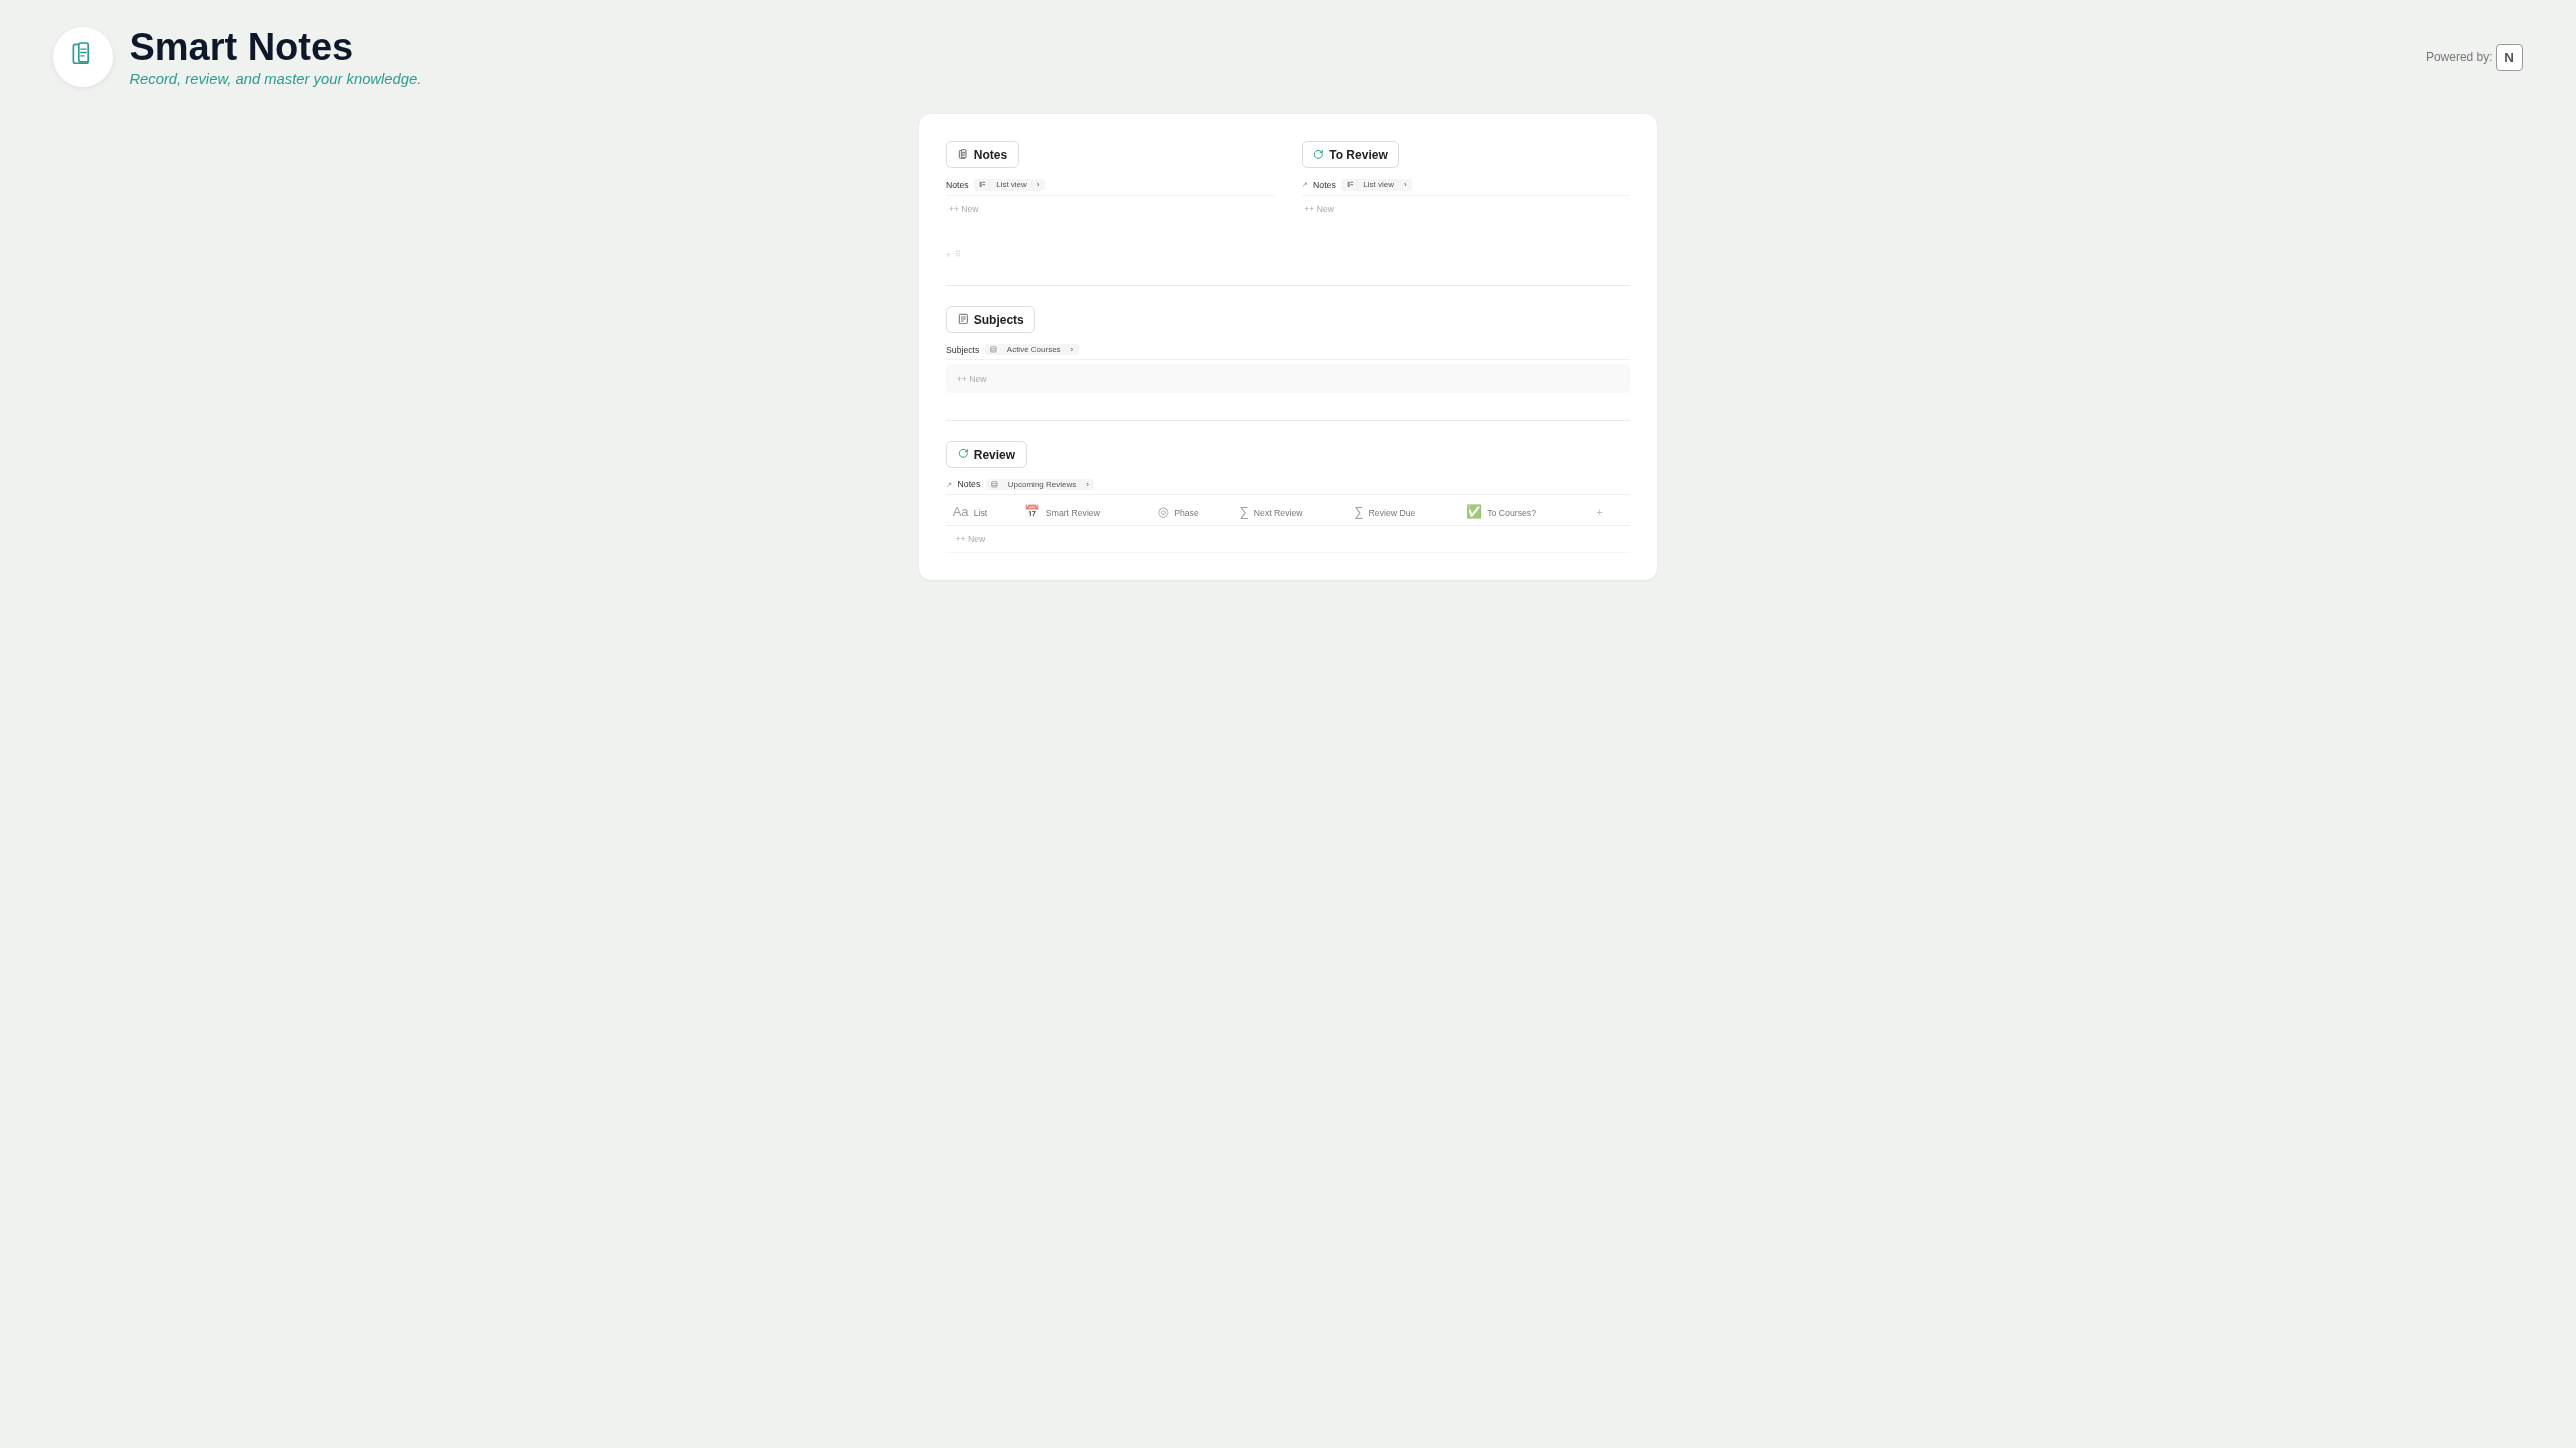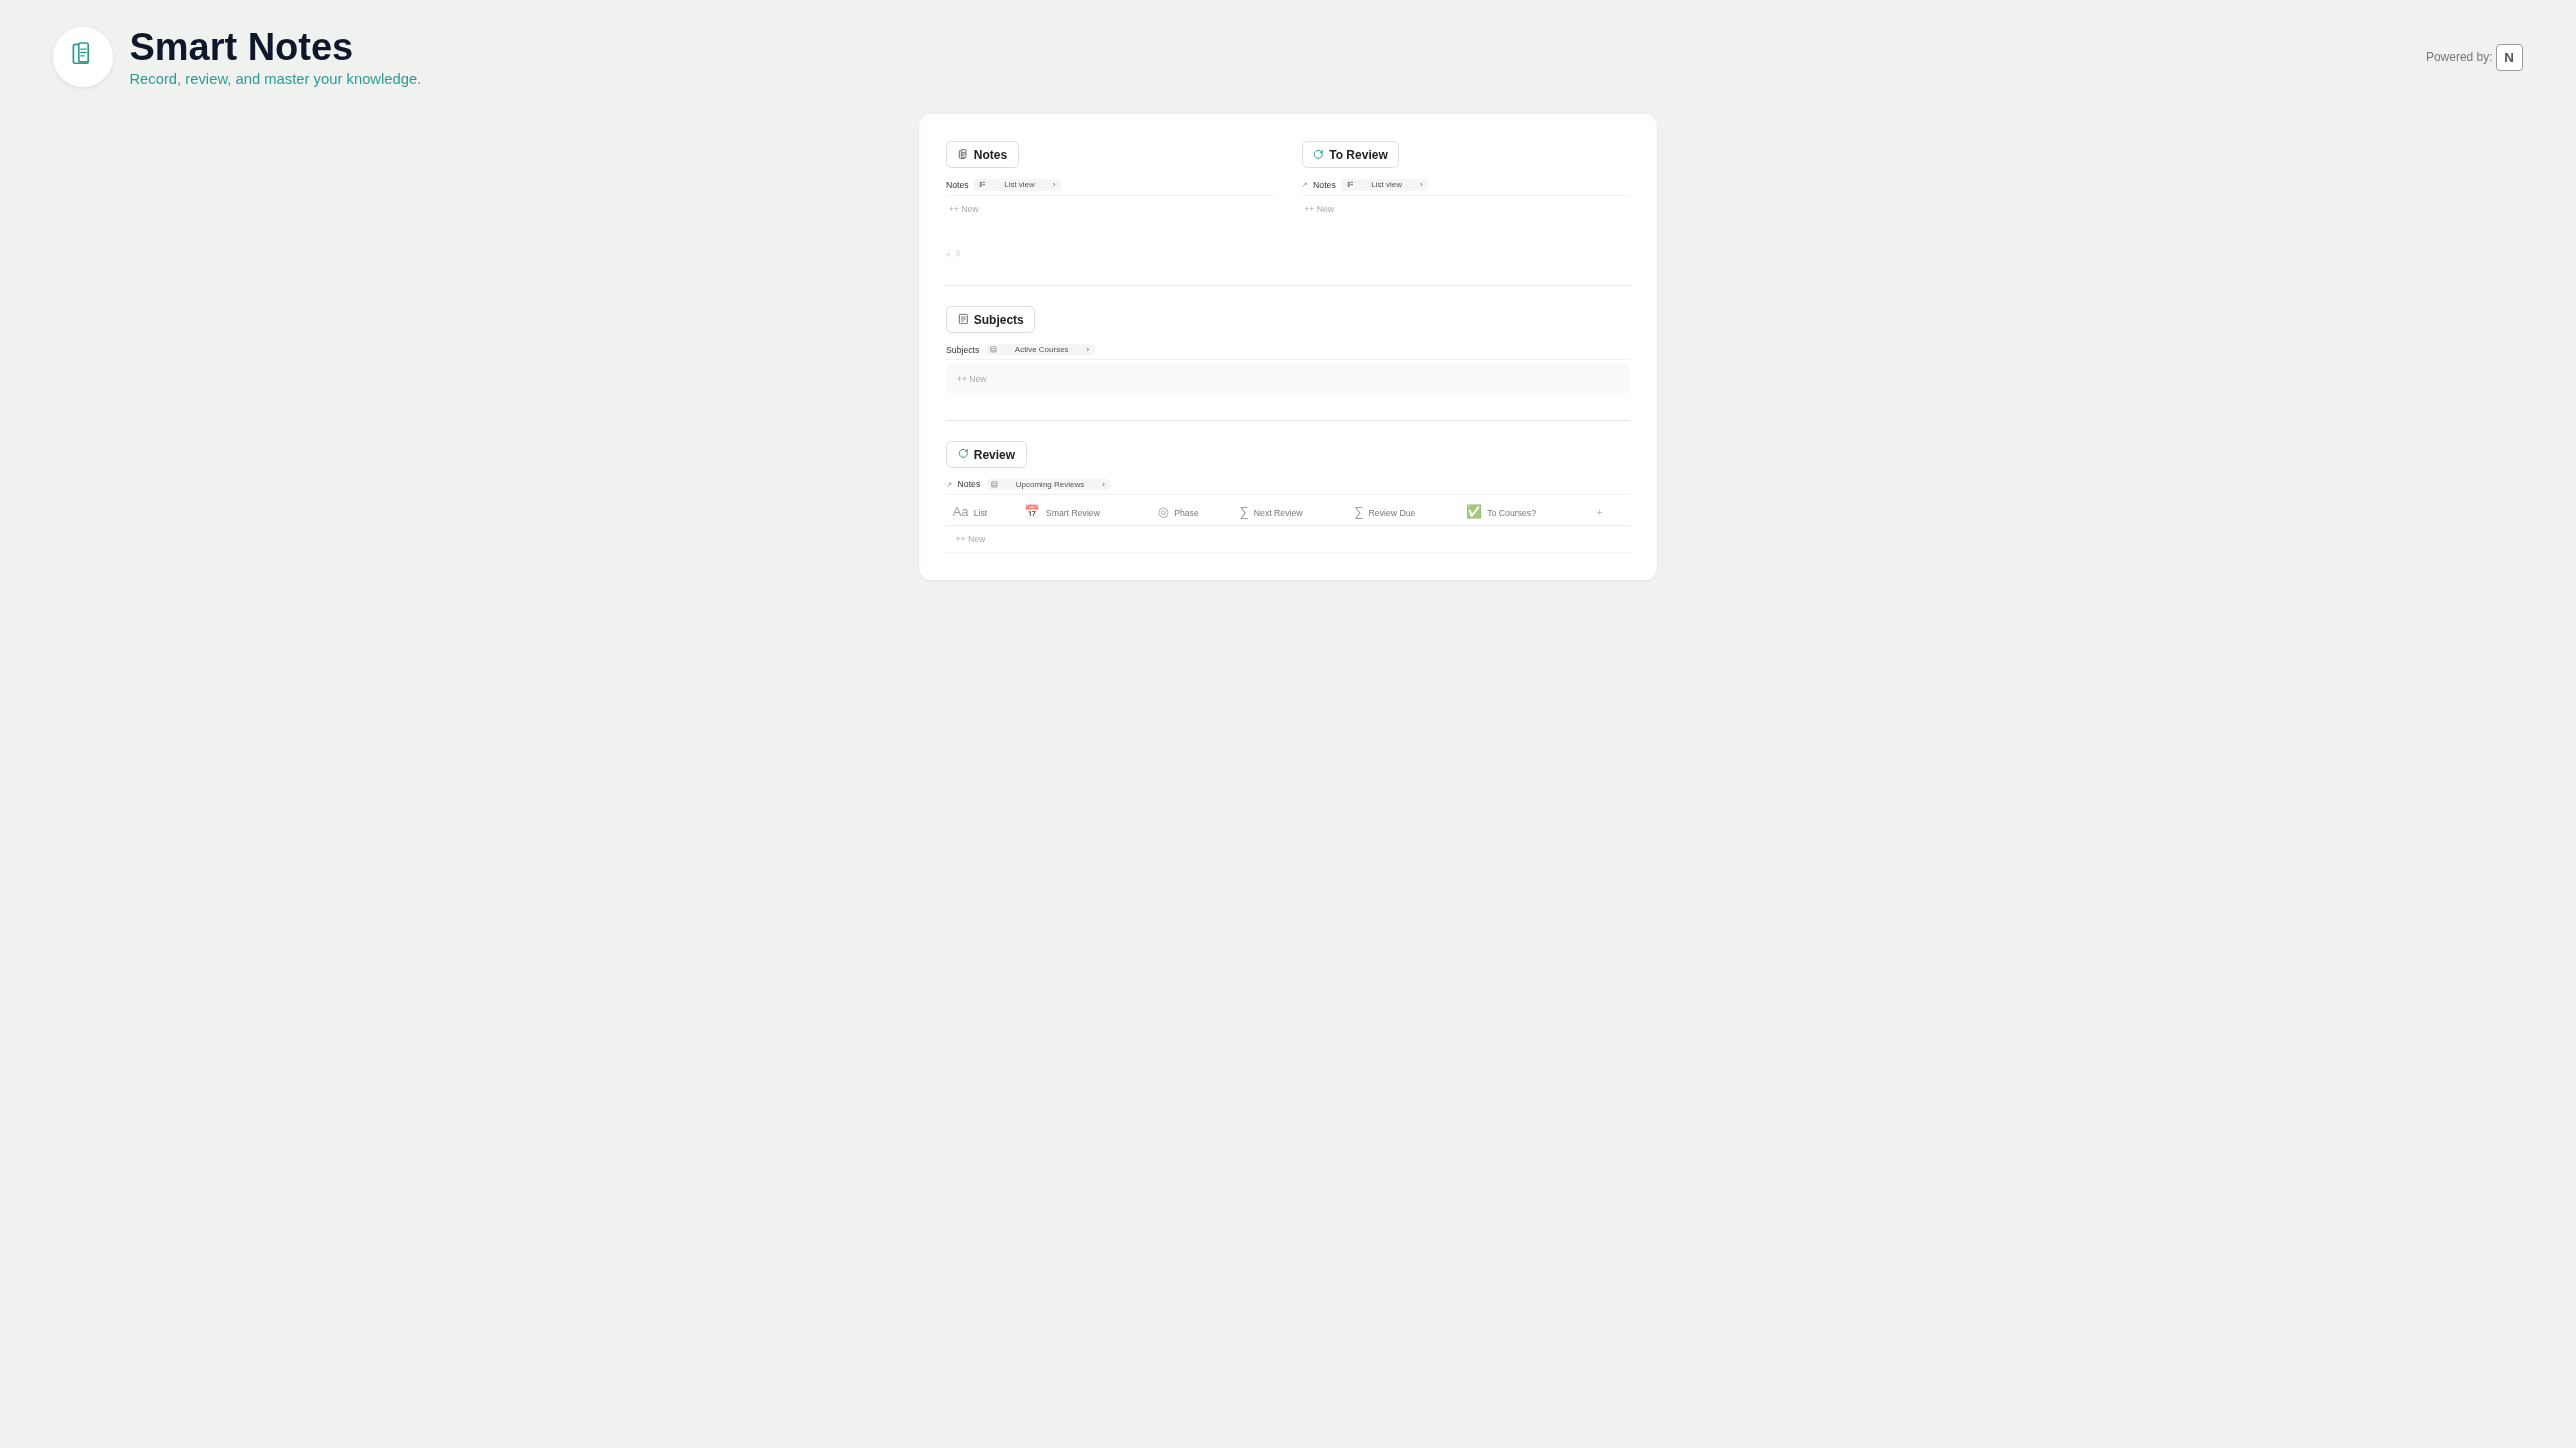--- a/index.html
+++ b/index.html
@@ -48,20 +48,21 @@
       font-weight: 800;
       color: #0f172a;
       line-height: 1.1;
     }
 
     .header-text p {
       font-size: 14.8px;
       color: #2a9d8f;
       font-weight: 500;
       margin-top: 2.7px;
+      font-style: italic;
     }
 
     .powered-by {
       display: flex;
       align-items: center;
       gap: 3px;
       color: #777;
       font-size: 12px;
     }
 
@@ -123,21 +124,21 @@
     }
 
     .db-bar .db-name {
       font-weight: 500;
       color: #333;
     }
 
     .db-bar .view-pill {
       display: inline-flex;
       align-items: center;
-      gap: 18px;
+      gap: 10px;
       background: #f5f5f5;
       border-radius: 3.4px;
       padding: 1.3px 5.4px;
       font-size: 8px;
       color: #555;
       cursor: pointer;
     }
 
     .new-row {
       display: flex;

